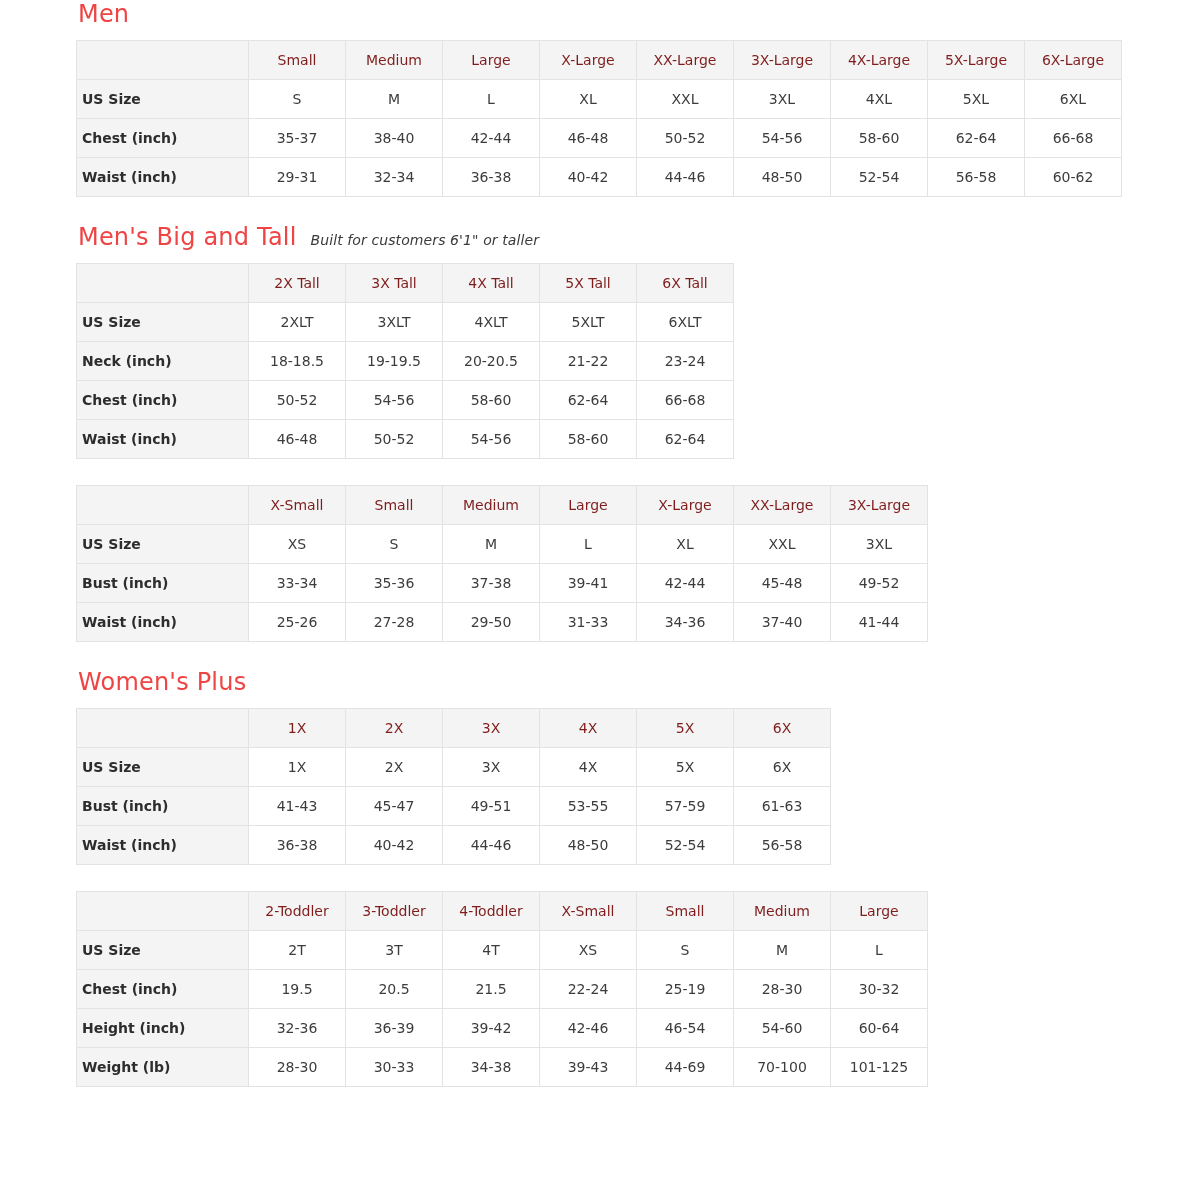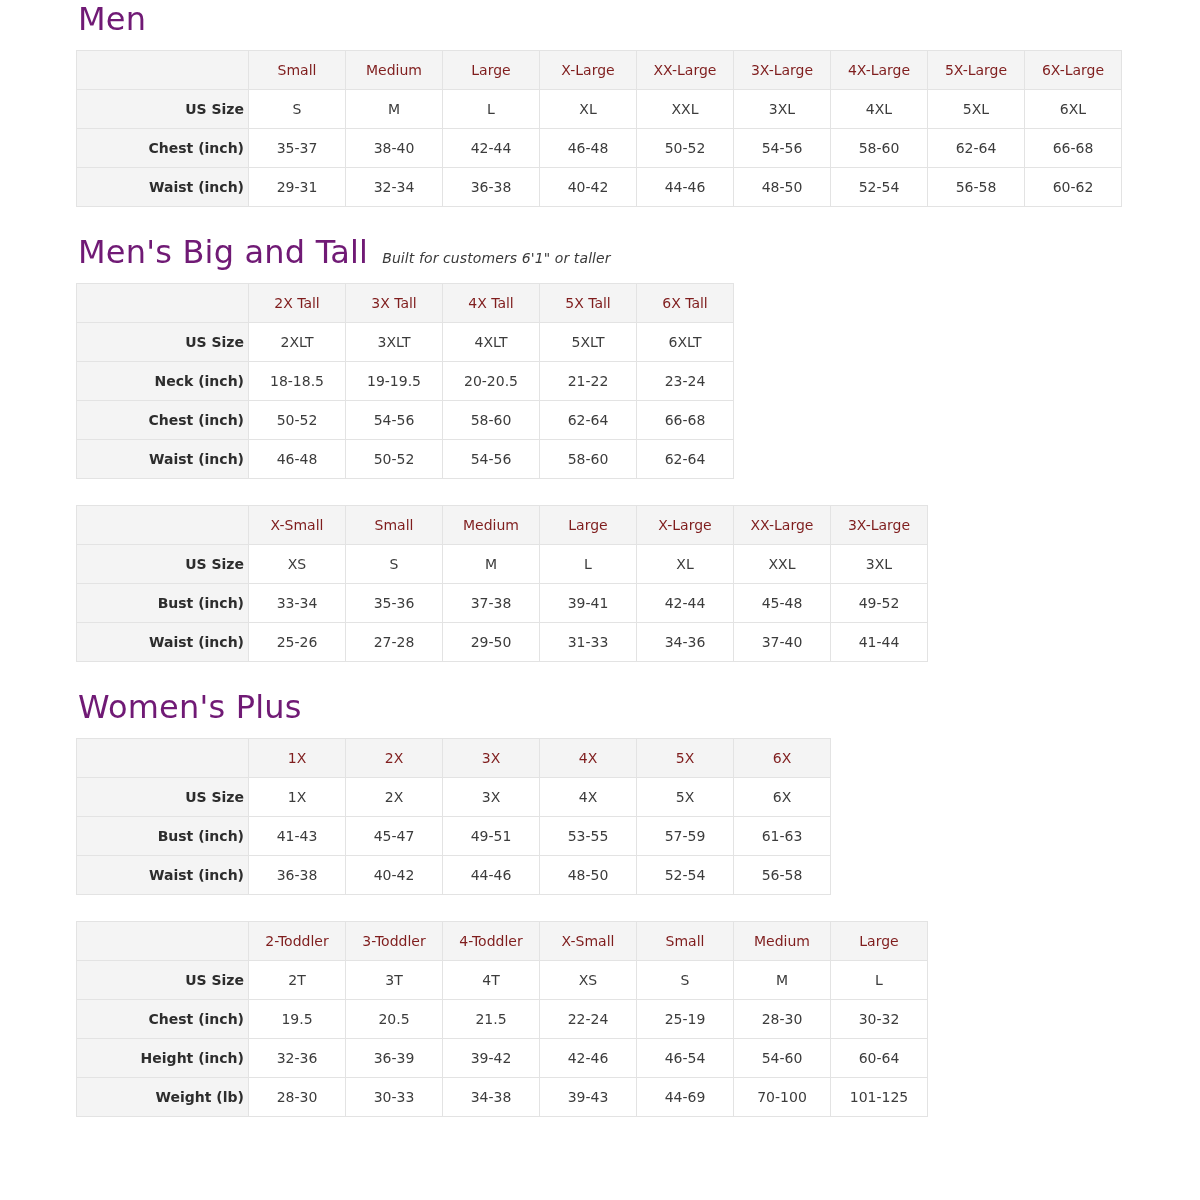--- a/index.html
+++ b/index.html
@@ -21,23 +21,23 @@
   .section {
     margin-bottom: 26px;
   }
   .section-head {
     display: flex;
     align-items: baseline;
     gap: 14px;
     margin: 0 0 12px 2px;
   }
   .section-title {
-    font-size: 32px;
+    font-size: 24px;
     font-weight: 400;
-    color: #701a75;
+    color: #ef4444;
     letter-spacing: 0.2px;
   }
   .section-note {
     font-size: 14px;
     font-style: italic;
     color: #3a3a3a;
     letter-spacing: 0.1px;
   }
   table.size-table {
     border-collapse: collapse;
@@ -58,22 +58,22 @@
     background: #f4f4f4;
     border: 1px solid #e3e3e3;
   }
   table.size-table th.col-head {
     background: #f4f4f4;
     font-weight: 400;
     color: #7f1d1d;
   }
   table.size-table th.row-head {
     background: #f4f4f4;
-    text-align: right;
-    padding-left: 30px;
+    text-align: left;
+    padding-left: 5px;
     font-weight: bold;
     color: #2d2d2d;
     font-size: 14px;
   }
   table.size-table td.cell {
     background: #ffffff;
   }
   .first-col { width: 172px; }
   .data-col  { width: 97px; }
 </style>

